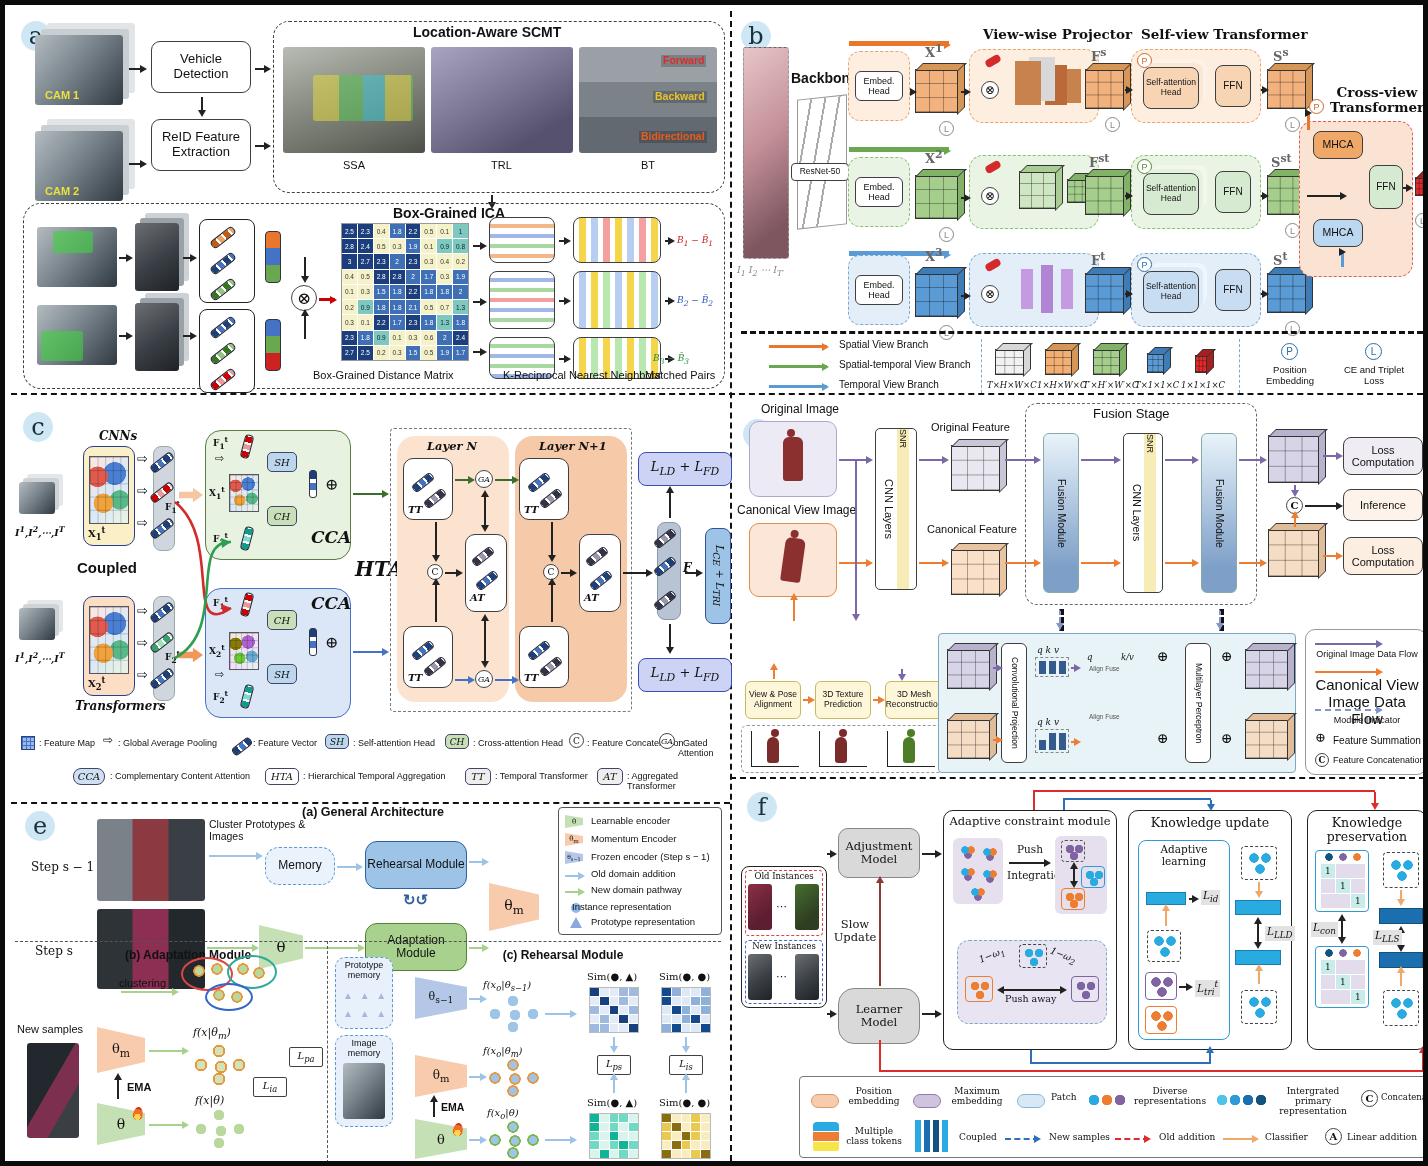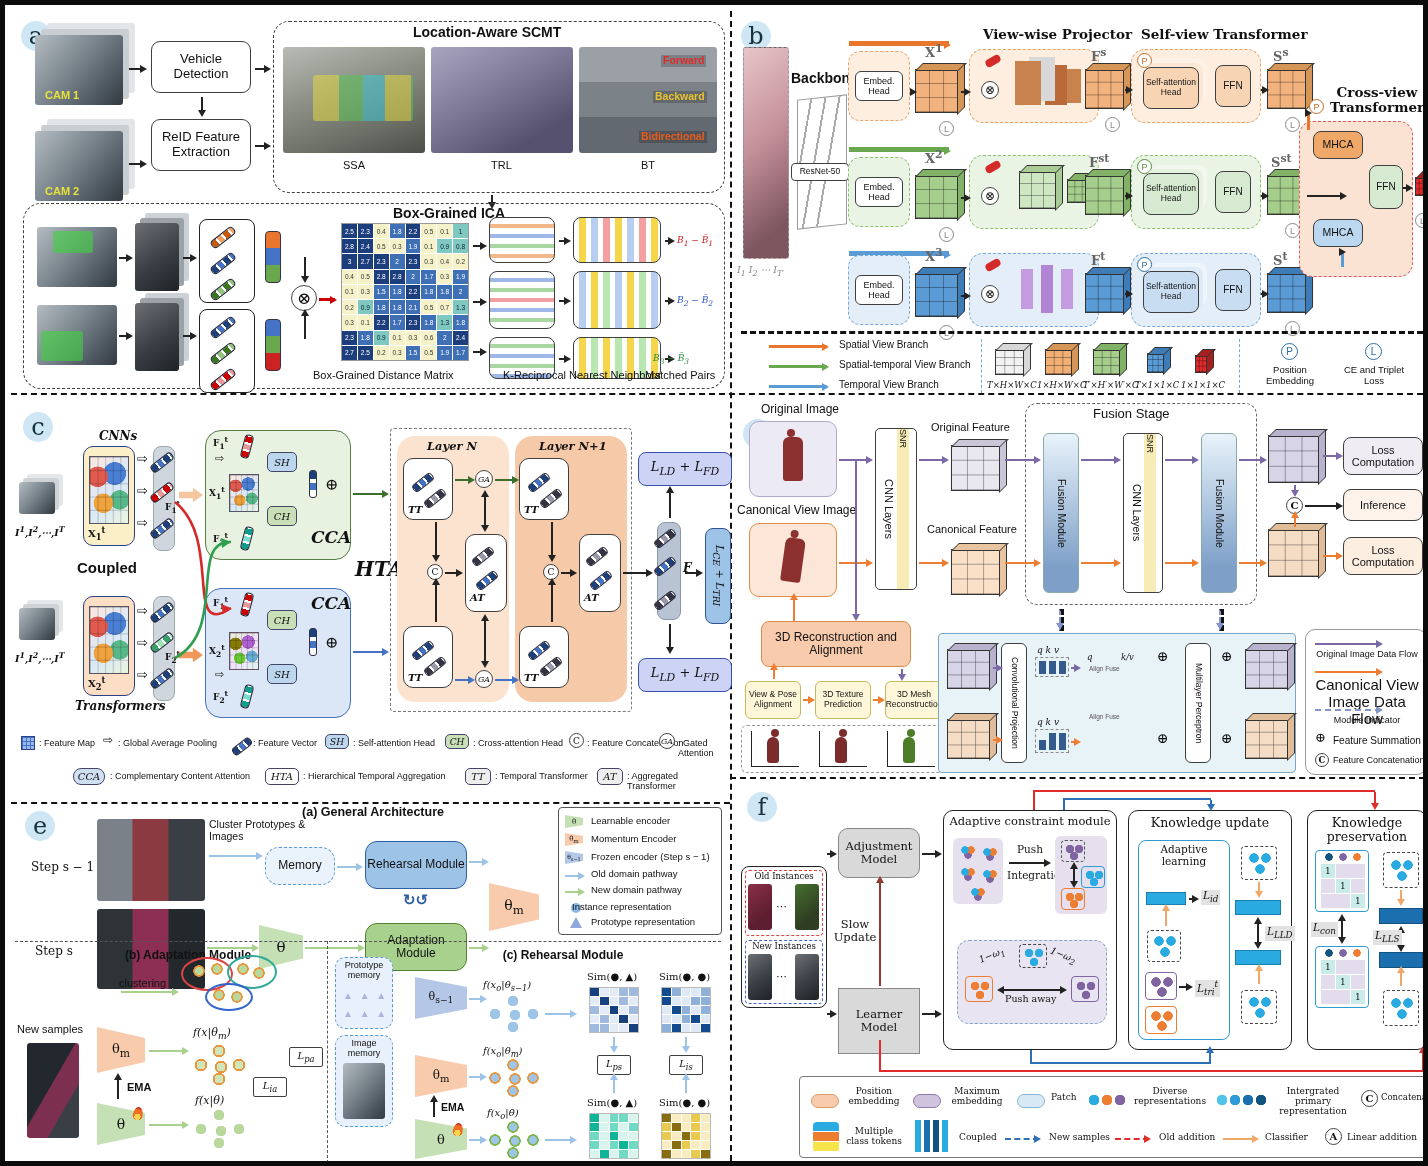--- a/index.html
+++ b/index.html
@@ -645,23 +645,20 @@
   <div class="ha" style="left:272px;top:165px;width:34px;--c:#ED7D31"></div>
   <div class="ha" style="left:348px;top:165px;width:38px;--c:#ED7D31"></div>
   <div class="ha" style="left:432px;top:165px;width:32px;--c:#ED7D31"></div>
   <div class="ha" style="left:506px;top:165px;width:26px;--c:#ED7D31"></div>
   <div class="ha" style="left:590px;top:158px;width:18px;--c:#ED7D31"></div>
   <div class="va" style="left:561px;top:88px;height:10px;--c:#7B68A6"></div>
   <div class="va up" style="left:561px;top:120px;height:10px;--c:#ED7D31"></div>
   <div class="ha" style="left:572px;top:108px;width:36px"></div>
   <div class="va" style="left:122px;top:64px;height:158px;--c:#7B68A6"></div>
   <div class="va up" style="left:60px;top:202px;height:22px;--c:#ED7D31"></div>
-  <div class="rb" style="left:28px;top:224px;width:150px;height:46px;font-size:12px;background:#f8cbad;border-color:#d88c4a;border-radius:8px">
-        <span>3D Reconstruction and Alignment</span>
-      </div>
   <div class="va up" style="left:40px;top:272px;height:10px;--c:#ED7D31"></div>
   <div class="va" style="left:168px;top:272px;height:10px;--c:#7B68A6"></div>
   <div class="rb" style="left:12px;top:284px;width:56px;height:38px;font-size:8.5px;background:#fdf6d8;border-color:#c9b85c;border-radius:6px">
         <span>View &amp; Pose Alignment</span>
       </div>
   <div class="rb" style="left:82px;top:284px;width:56px;height:38px;font-size:8.5px;background:#fdf6d8;border-color:#c9b85c;border-radius:6px">
         <span>3D Texture Prediction</span>
       </div>
   <div class="rb" style="left:152px;top:284px;width:58px;height:38px;font-size:8.5px;background:#fdf6d8;border-color:#c9b85c;border-radius:6px">
         <span>3D Mesh Reconstruction</span>
@@ -757,21 +754,21 @@
   <div class="lb" style="left:578px;top:11px;font-size:9.5px">Learnable encoder</div>
   <div class="trap" style="left:552px;top:28px;width:18px;height:13px;background:#f8cbad">
         <span class="ser" style="font-size:7px">θ<sub>m</sub></span>
       </div>
   <div class="lb" style="left:578px;top:29px;font-size:9.5px">Momentum Encoder</div>
   <div class="trap" style="left:552px;top:46px;width:18px;height:13px;background:#b4c7e7">
         <span class="ser" style="font-size:6px">θ<sub>s−1</sub></span>
       </div>
   <div class="lb" style="left:578px;top:47px;font-size:9.5px">Frozen encoder (Step s − 1)</div>
   <div class="ha" style="left:552px;top:70px;width:18px;--c:#9dc3e6"></div>
-  <div class="lb" style="left:578px;top:64px;font-size:9.5px">Old domain pathway</div>
+  <div class="lb" style="left:578px;top:64px;font-size:9.5px">Old domain addition</div>
   <div class="ha" style="left:552px;top:86px;width:18px;--c:#a9d18e"></div>
   <div class="lb" style="left:578px;top:80px;font-size:9.5px">New domain pathway</div>
   <div class="dots" style="left:558px;top:98px;width:10px;height:10px;border-radius:50%;background:#8db8e8"></div>
   <div class="lb" style="left:559px;top:97px;font-size:9.5px">Instance representation</div>
   <div class="dots" style="left:557px;top:112px;width:12px;height:11px;clip-path:polygon(50% 0,0 100%,100% 100%);background:#8da8dc"></div>
   <div class="lb" style="left:578px;top:112px;font-size:9.5px">Prototype representation</div>
 
   <div class="dashline" style="left:2px;top:136px;width:706px;border-top-width:1.8px;border-color:#555"></div>
   <div class="vdashline" style="left:314px;top:136px;height:222px;border-left-width:1.8px;border-color:#555"></div>
   <div class="lb b" style="left:90px;top:144px;width:170px;font-size:12px;text-align:center">(b) Adaptation Module</div>
@@ -990,21 +987,21 @@
   <div class="photo" style="left:62px;top:104px;width:24px;height:46px;background:linear-gradient(140deg,#46702e,#2f3e22 70%)"></div>
   <div class="rb db" style="left:12px;top:160px;width:78px;height:64px;border-color:#46c;border-radius:4px;align-items:flex-start">
         <span style="font-size:8.5px;margin-top:1px;font-family:'DejaVu Serif',serif">New Instances</span>
       </div>
   <div class="photo dark" style="left:15px;top:174px;width:24px;height:46px"></div>
   <div class="lb" style="left:43px;top:190px;font-size:11px">⋯</div>
   <div class="photo dark" style="left:62px;top:174px;width:24px;height:46px"></div>
   <div class="rb" style="left:105px;top:48px;width:82px;height:50px;font-size:11.5px;background:#d9d9d9;border-color:#888;border-radius:10px;font-family:'DejaVu Serif',serif">
         <span>Adjustment Model</span>
       </div>
-  <div class="rb" style="left:105px;top:208px;width:82px;height:66px;font-size:11.5px;background:#d9d9d9;border-color:#888;border-radius:0;font-family:'DejaVu Serif',serif">
+  <div class="rb" style="left:105px;top:208px;width:82px;height:56px;font-size:11.5px;background:#d9d9d9;border-color:#888;border-radius:16px;font-family:'DejaVu Serif',serif">
         <span>Learner Model</span>
       </div>
   <div class="lb ser" style="left:96px;top:138px;width:52px;font-size:11.5px;text-align:center">Slow Update</div>
   <div class="va up" style="left:146px;top:102px;height:104px;--c:#8c3a32;border-left-width:2.6px"></div>
   <div class="ha" style="left:94px;top:73px;width:8px"></div>
   <div class="ha" style="left:94px;top:233px;width:8px"></div>
   <div class="ha" style="left:189px;top:73px;width:18px"></div>
   <div class="ha" style="left:189px;top:233px;width:18px"></div>
   <div class="rb" style="left:210px;top:30px;width:174px;height:240px;border-radius:10px;border-color:#222;align-items:flex-start">
         <span class="ser" style="font-size:11.5px;margin-top:4px">Adaptive constraint module</span>

